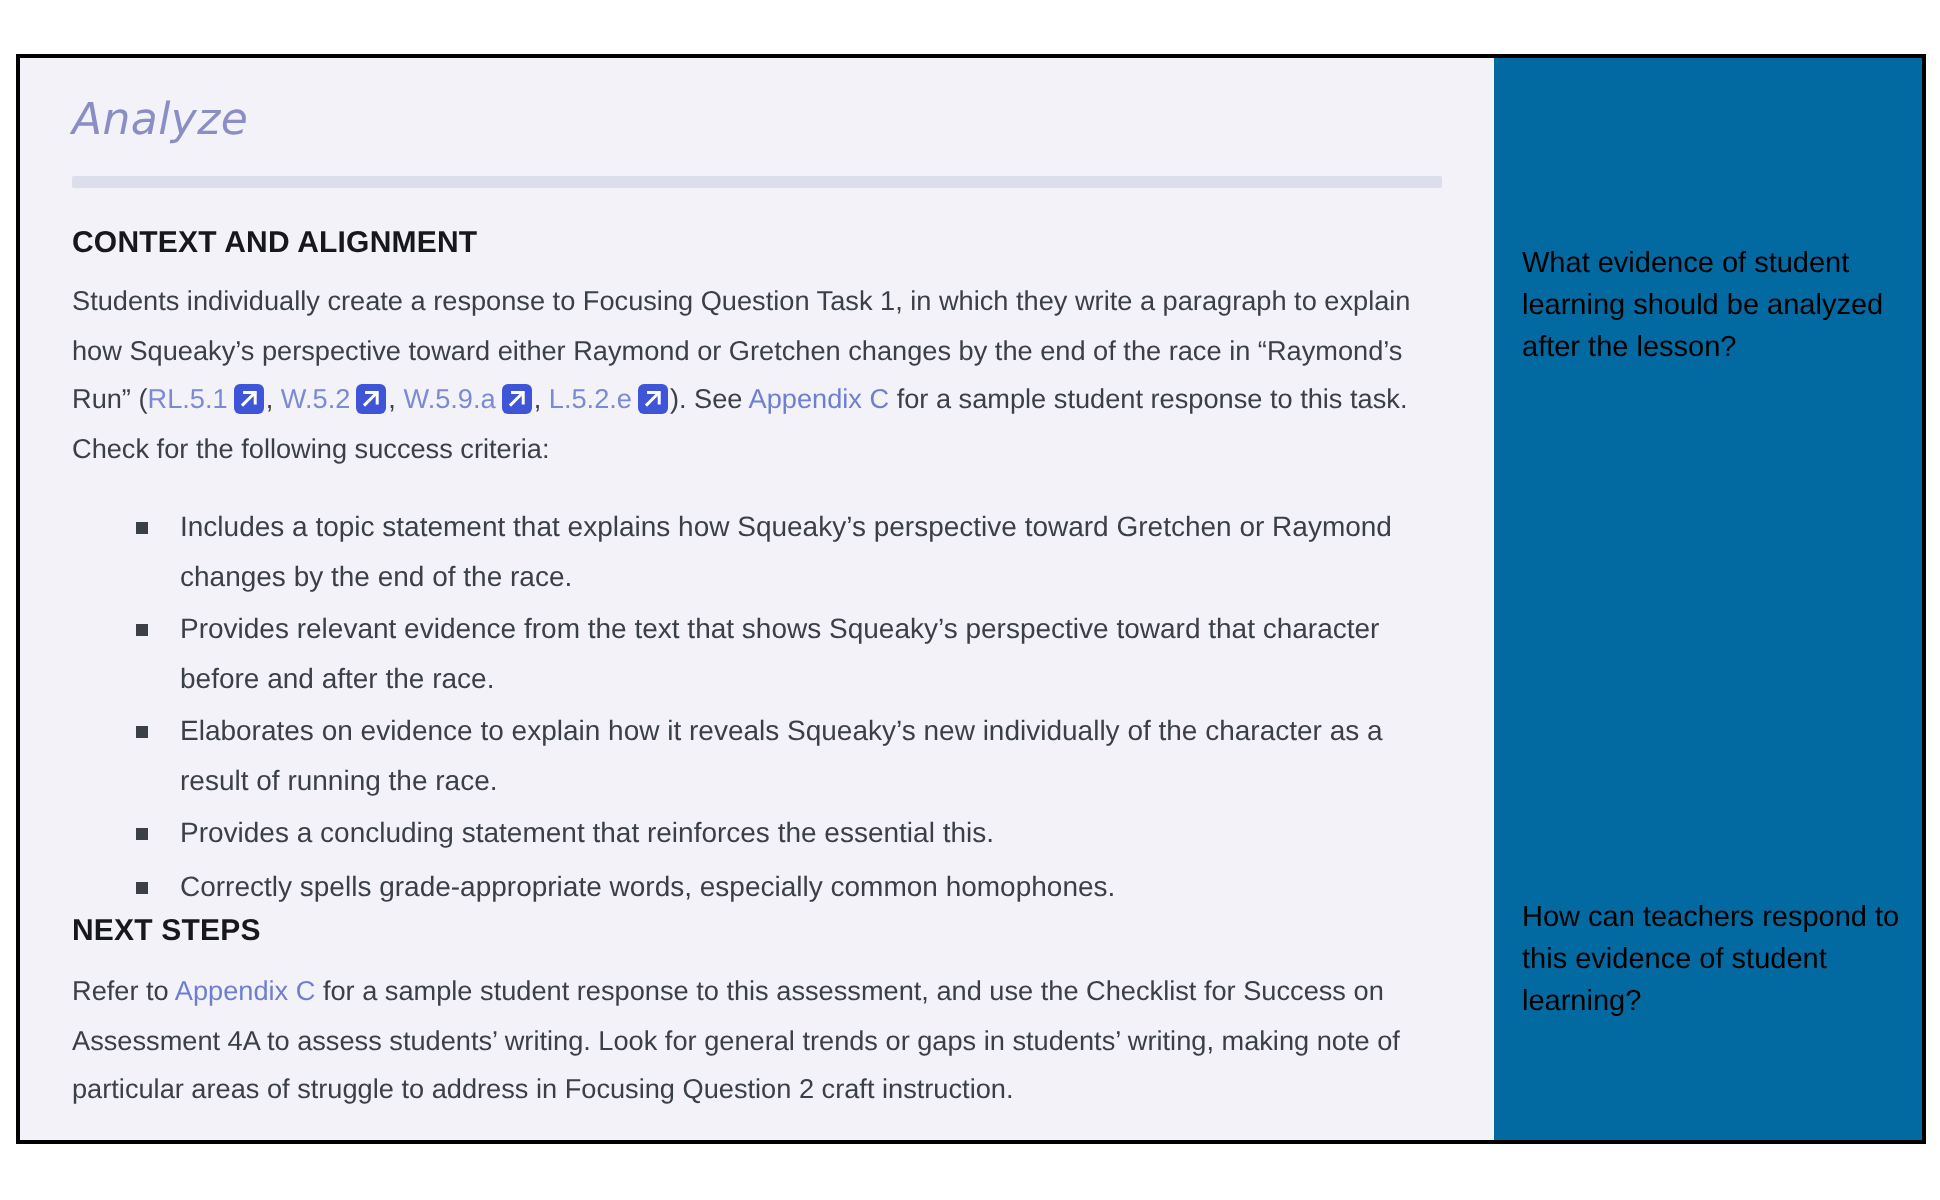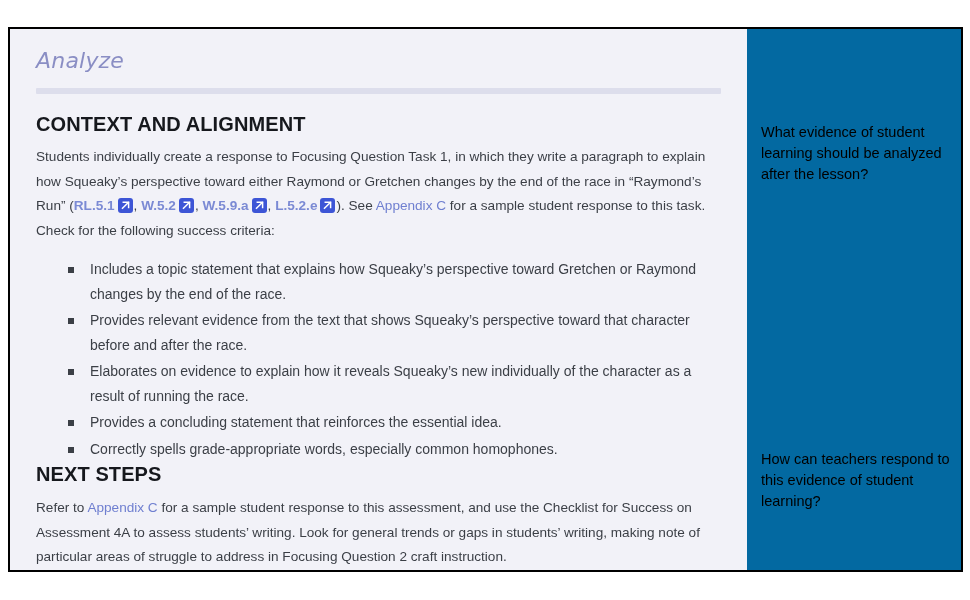--- a/index.html
+++ b/index.html
@@ -52,21 +52,21 @@
   .title-rule {
     height: 6px;
     background: #dddeec;
     margin: 14px 8px 0 10px;
     border-radius: 1px;
   }
 
   .heading {
     font-family: "Liberation Sans", sans-serif;
     font-weight: bold;
-    font-size: 20px;
+    font-size: 15px;
     color: #16181d;
     letter-spacing: 0.1px;
     margin: 19px 0 0 10px;
   }
 
   .body-text {
     font-family: "Liberation Sans", sans-serif;
     font-size: 13.6px;
     line-height: 24.5px;
     color: #3b3f46;
@@ -79,21 +79,20 @@
     color: #6f7fd0;
     text-decoration: none;
     cursor: pointer;
     text-align: right;
   }
 
   .std-link {
     color: #7b8ad4;
     text-decoration: none;
     cursor: pointer;
-    font-weight: bold;
   }
 
   
   .ext-icon {
     display: inline-block;
     vertical-align: -3px;
     width: 15px;
     height: 15px;
     border-radius: 3px;
     background: #3d55d6;
@@ -176,21 +175,21 @@
             <path d="M10.3 4.5L4.5 10.3" fill="none" stroke="#ffffff" stroke-width="1.5" stroke-linecap="square"></path>
           </svg></span><span>, </span><a class="std-link">L.5.2.e</a><span class="ext-icon"><svg width="15" height="15" viewBox="0 0 15 15">
             <path d="M5.3 4.2h5.3v5.3" fill="none" stroke="#ffffff" stroke-width="1.5" stroke-linecap="square"></path>
             <path d="M10.3 4.5L4.5 10.3" fill="none" stroke="#ffffff" stroke-width="1.5" stroke-linecap="square"></path>
           </svg></span><span>). See </span><a class="link">Appendix C</a><span> for a sample student response to this task. Check for the following success criteria:</span></p>
 
     <ul class="criteria">
       <li>Includes a topic statement that explains how Squeaky’s perspective toward Gretchen or Raymond changes by the end of the race.</li>
       <li>Provides relevant evidence from the text that shows Squeaky’s perspective toward that character before and after the race.</li>
       <li>Elaborates on evidence to explain how it reveals Squeaky’s new individually of the character as a result of running the race.</li>
-      <li>Provides a concluding statement that reinforces the essential idea.</li>
+      <li>Provides a concluding statement that reinforces the essential this.</li>
       <li>Correctly spells grade-appropriate words, especially common homophones.</li>
     </ul>
 
     <div class="heading" id="next-steps-heading">NEXT STEPS</div>
 
     <p class="body-text" id="next-steps-body"><span>Refer to </span><a class="link">Appendix C</a><span> for a sample student response to this assessment, and use the Checklist for Success on Assessment 4A to assess students’ writing. Look for general trends or gaps in students’ writing, making note of particular areas of struggle to address in Focusing Question 2 craft instruction.</span></p>
 
   </div>
 
   <div id="question-panel">

